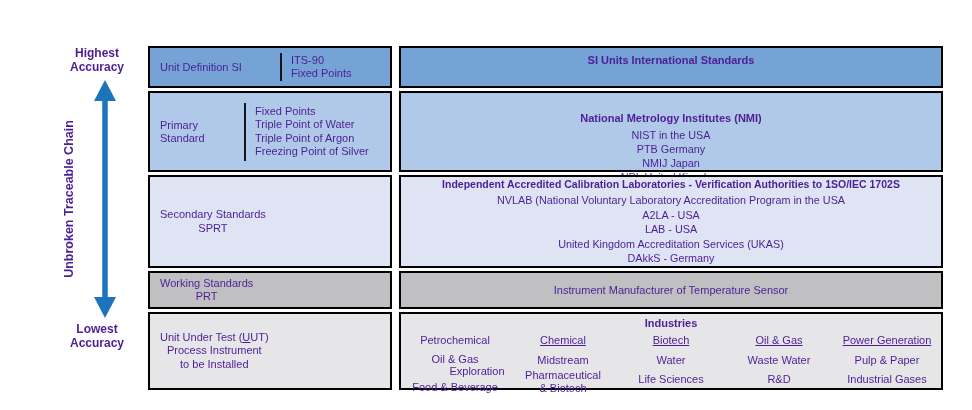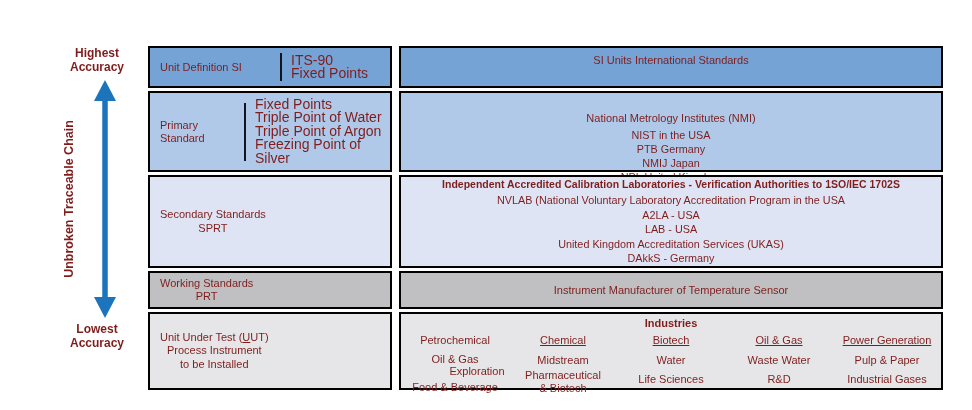--- a/index.html
+++ b/index.html
@@ -1,18 +1,18 @@
 <!DOCTYPE html>
 <html><head>
 <meta charset="utf-8">
 <style>
   html,body{margin:0;padding:0;background:#fff;}
   #canvas{
     position:relative;width:972px;height:410px;background:#ffffff;
-    font-family:"Liberation Sans",sans-serif;color:#7f1d1d;overflow:hidden;
+    font-family:"Liberation Sans",sans-serif;color:#4c1d95;overflow:hidden;
   }
   .abs{position:absolute;box-sizing:border-box;}
   
   .rail-label{
     left:38px;width:118px;text-align:center;font-weight:bold;
     font-size:12px;line-height:14px;white-space:pre-line;
   }
   #chain-label{
     width:240px;height:18px;left:-51px;top:190px;text-align:center;
     font-weight:bold;font-size:12.5px;line-height:18px;transform:rotate(-90deg);
@@ -24,23 +24,23 @@
   .r1{top:46px;height:42px;background:#75A3D5;}
   .r2{top:91px;height:81px;background:#B0C9E8;}
   .r3{top:175px;height:93px;background:#DEE4F3;}
   .r4{top:271px;height:38px;background:#C0C0C2;}
   .r5{top:312px;height:78px;background:#E6E6E8;}
   .hflex{display:flex;align-items:center;padding-left:10px;}
   .vcenter{display:flex;flex-direction:column;justify-content:center;align-items:center;text-align:center;}
   .fs{font-size:11px;line-height:13px;}
   .divider{width:2px;background:#14141e;flex:none;margin:0 9px 0 0;}
   .lbl{flex:none;font-size:11px;line-height:13px;}
-  .lines{font-size:14px;line-height:13.5px;}
+  .lines{font-size:11px;line-height:13.5px;}
   .ctr{text-align:center;font-size:11px;line-height:13.5px;}
-  .bold{font-weight:normal;margin-top:32px;}
+  .bold{font-weight:bold;margin-top:32px;}
   .u{text-decoration:underline;}
   .items{font-size:10.8px;line-height:14px;}
   .items3{font-size:10.8px;line-height:14.5px;}
   .labs-header{font-size:10.5px;font-weight:bold;margin:1px 0 3px 0;}
   
   .ind-wrap{padding-top:3px;display:flex;flex-direction:column;align-items:stretch;height:100%;}
   .ind-header{text-align:center;font-size:11px;font-weight:bold;line-height:13px;}
   .ind-cols{display:flex;flex:1;padding-top:4px;}
   .ind-col{flex:1;text-align:center;font-size:11px;}
   .ind-line{line-height:12px;}

